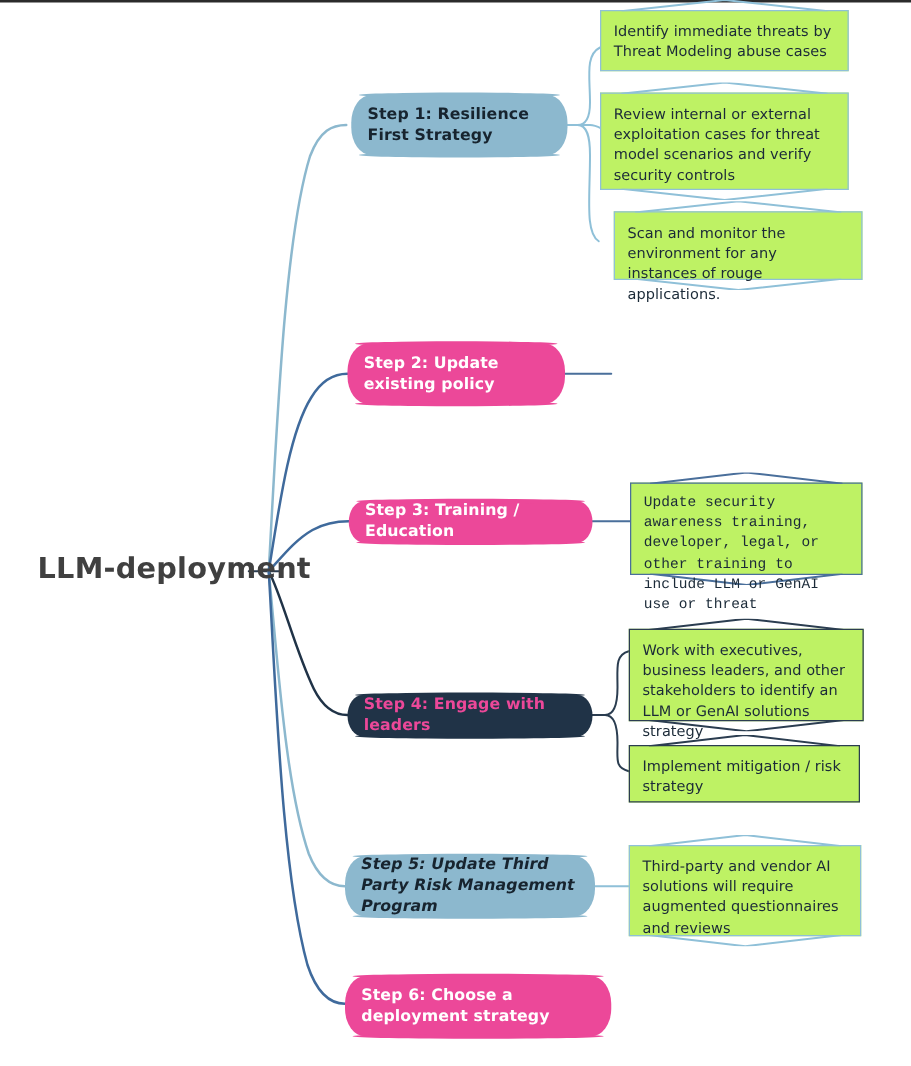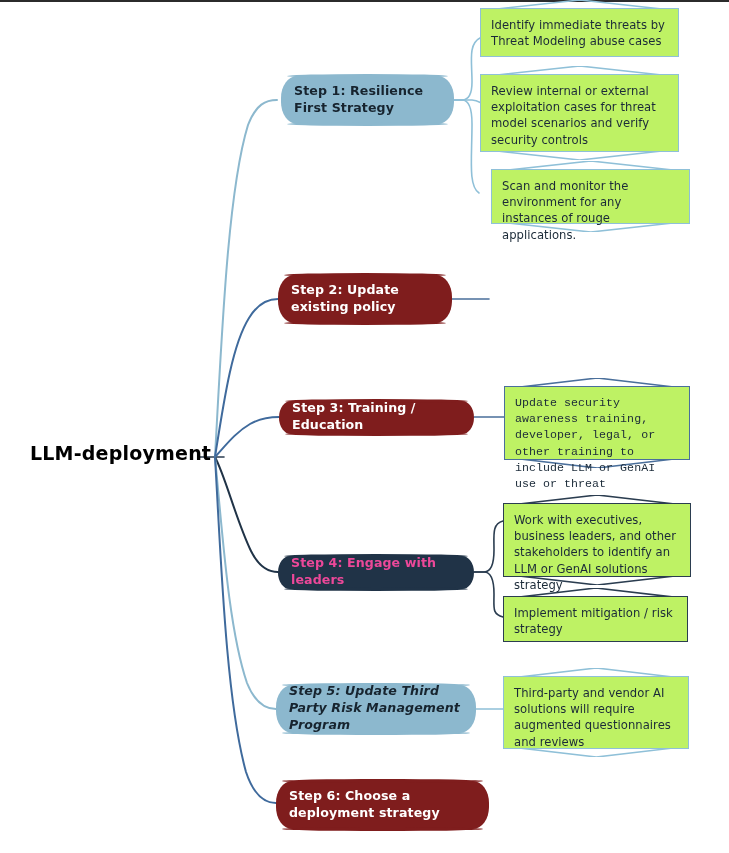--- a/index.html
+++ b/index.html
@@ -32,24 +32,24 @@
     top: 0;
     width: 729px;
     height: 853px;
     pointer-events: none;
   }
   
   #root-node {
     position: absolute;
     left: 30px;
     top: 442px;
-    font-size: 19px;
+    font-size: 23px;
     font-weight: 700;
     letter-spacing: 0.2px;
-    color: #000000;
+    color: #404040;
     white-space: nowrap;
     text-align: right;
   }
   
   .step-node {
     position: absolute;
     box-sizing: border-box;
     display: flex;
     align-items: center;
     padding: 7px 13px 8px 13px;
@@ -57,21 +57,21 @@
     font-weight: 700;
     line-height: 1.33;
     letter-spacing: 0.1px;
     border-radius: 16px / 22px;
   }
   .step-node.tone-light {
     background: #8cb8ce;
     color: #17242f;
   }
   .step-node.tone-mid {
-    background: #7f1d1d;
+    background: #ec4899;
     color: #ffffff;
   }
   .step-node.tone-dark {
     background: #203347;
     color: #ec4899;
   }
   
   .step-node::before,
   .step-node::after {
     content: "";

